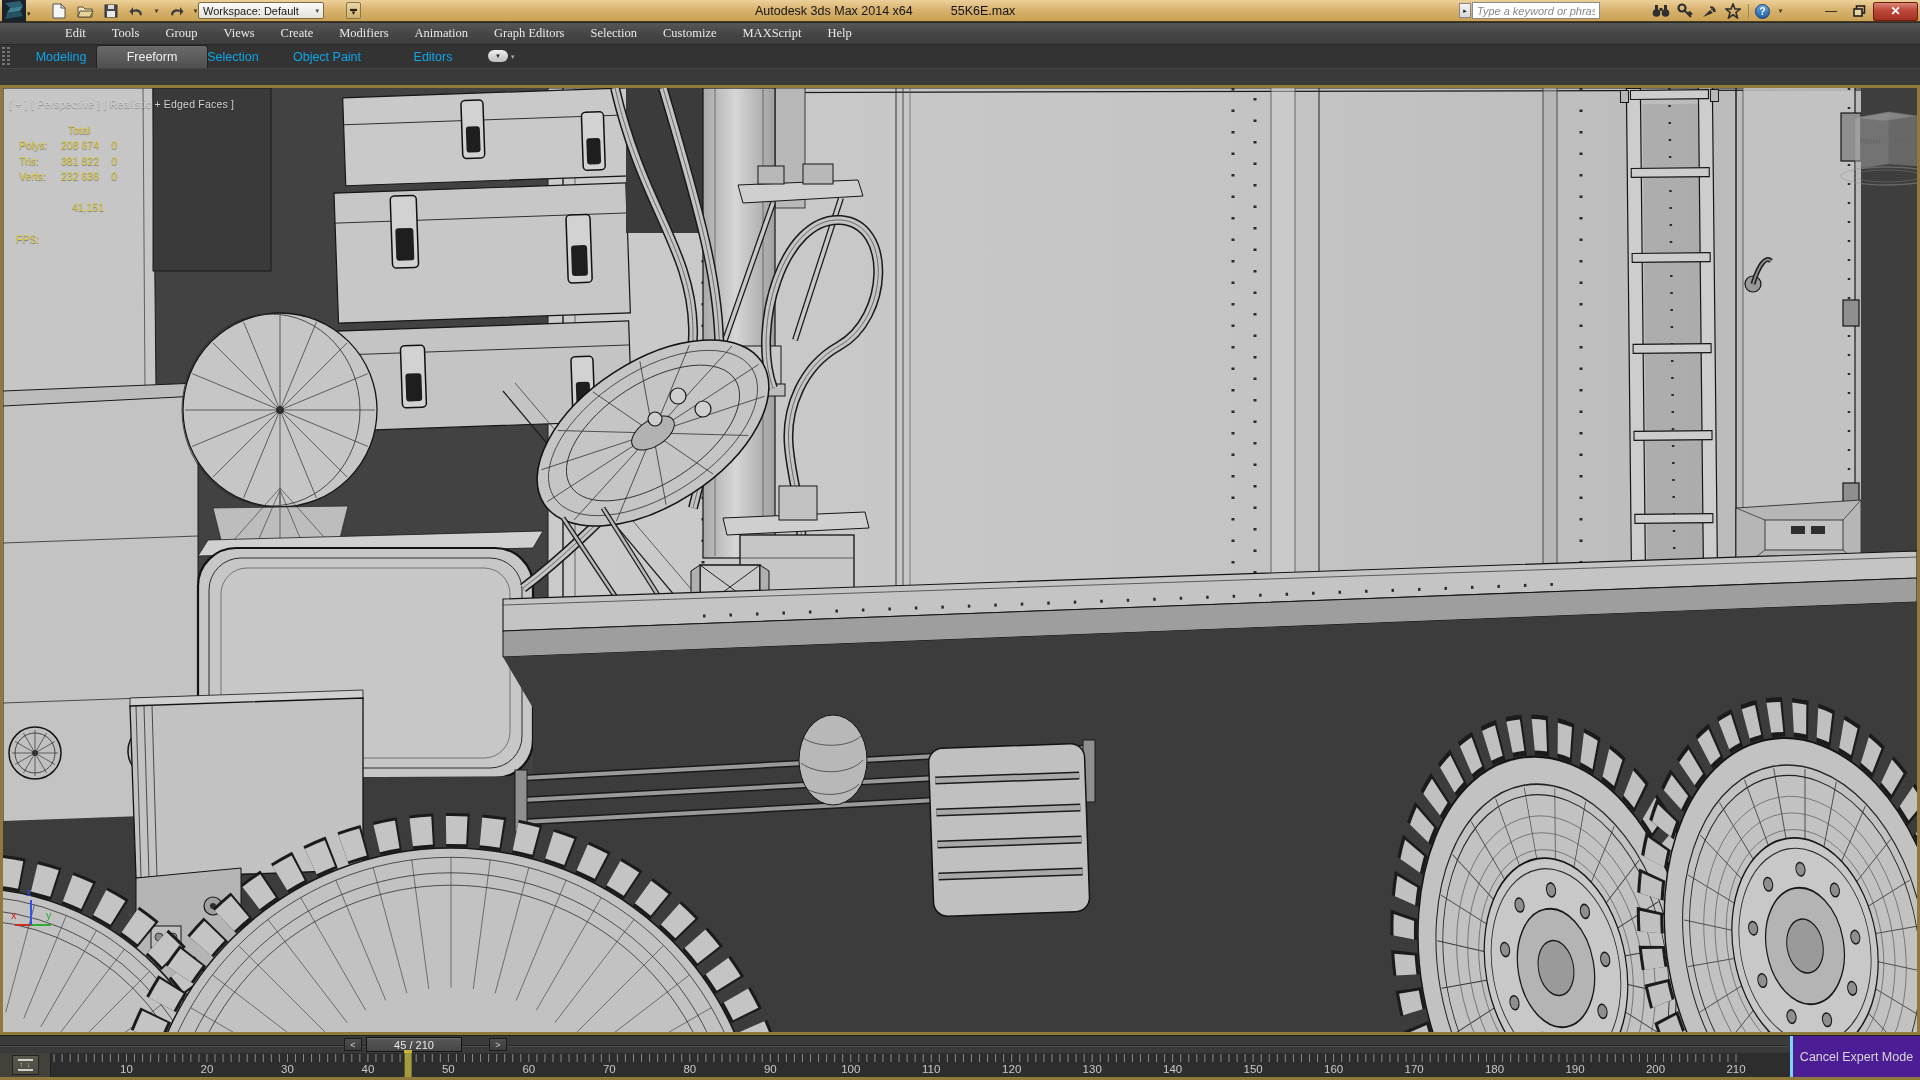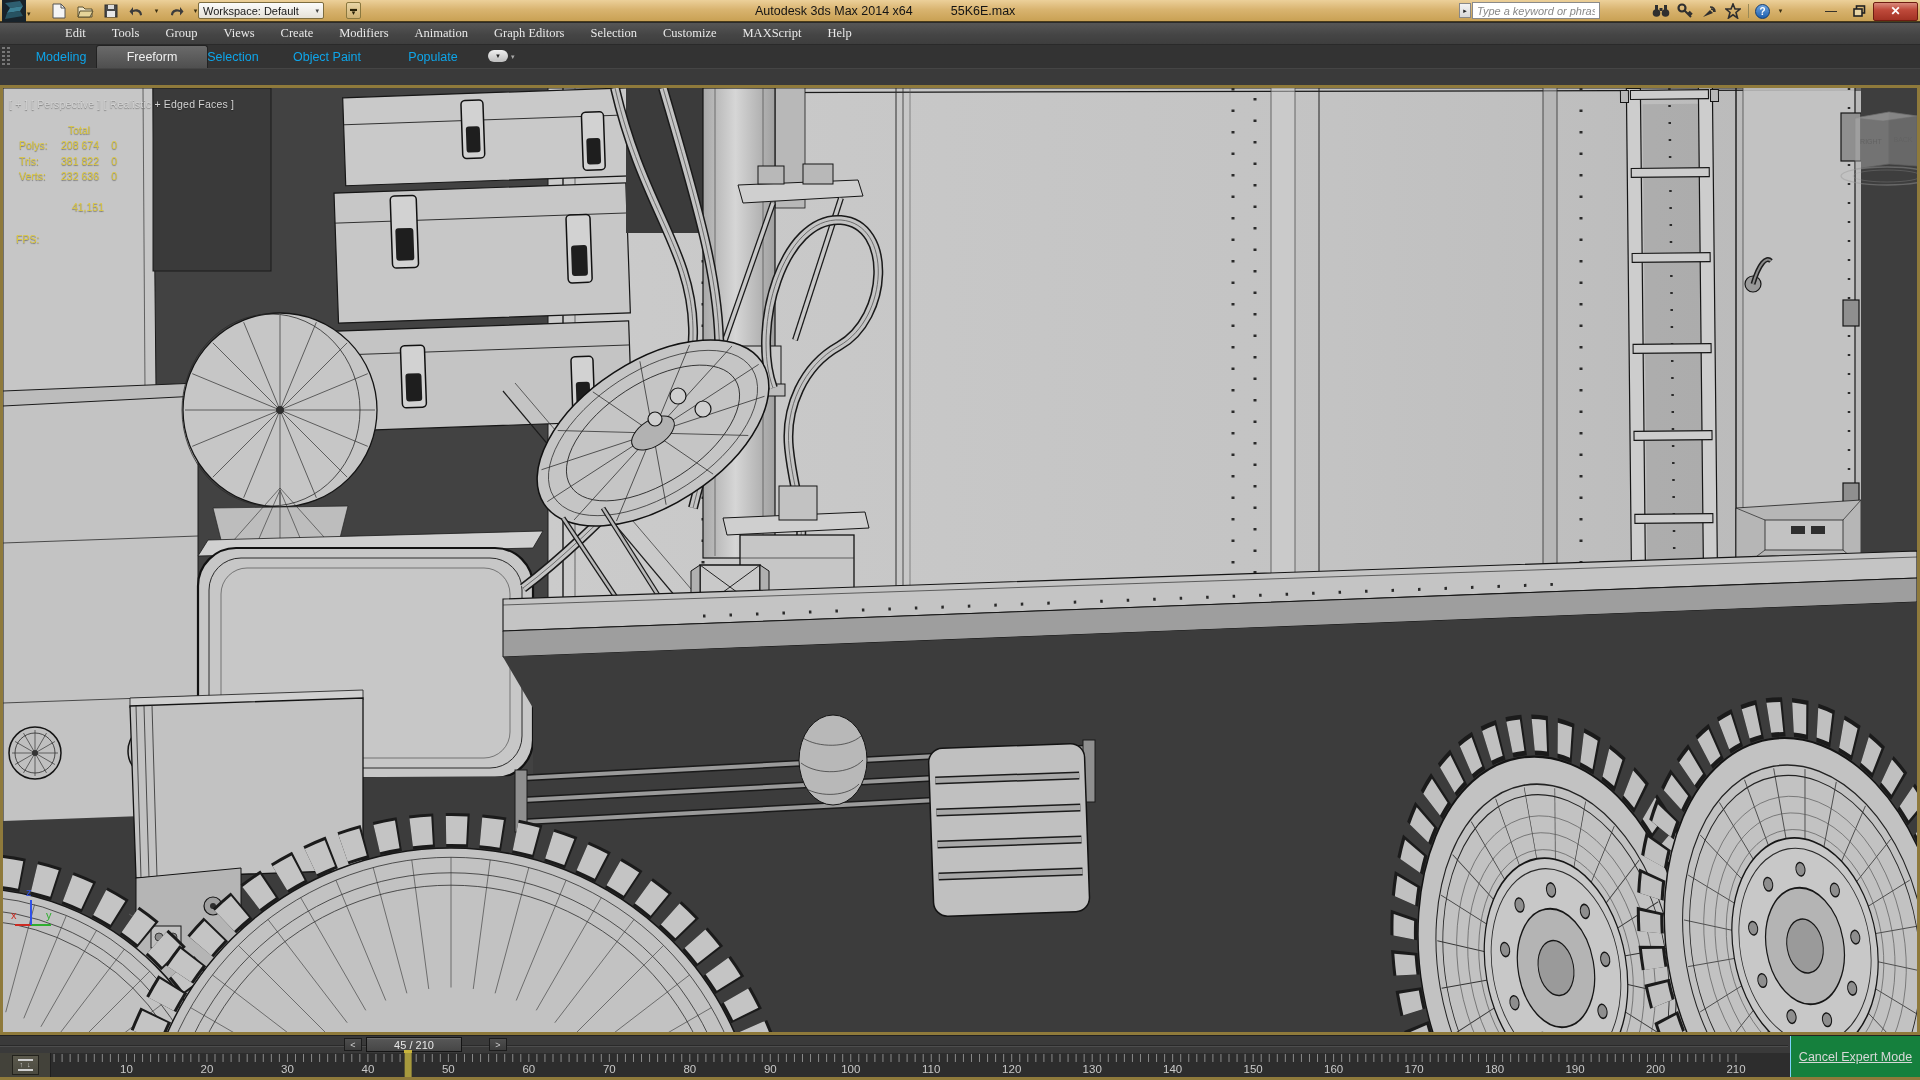--- a/index.html
+++ b/index.html
@@ -99,23 +99,23 @@
   .trackbar { position:absolute; left:0; top:1053px; width:1920px; height:24px; background:#2d2d2d; }
   .curve-box { position:absolute; left:0; top:0; width:51px; height:24px; background:#43423a;
     border-right:1px solid #1f1f1f; }
   .curve-btn { position:absolute; left:12px; top:2px; width:27px; height:20px; background:linear-gradient(#5b594c,#4b4a40);
     border:1px solid #23221c; color:#d5d5d5; font-size:9px; display:flex; flex-direction:column;
     align-items:center; justify-content:center; line-height:6px; }
   .curve-btn .bar { width:15px; height:2px; background:#d0d0d0; margin:1px 0; }
   .curve-btn .arr { font-size:7px; letter-spacing:1px; }
   .bottom-edge { position:absolute; left:0; top:1077px; width:1920px; height:3px; background:#8f7a3b; }
 
-  .cancel-btn { position:absolute; left:1790px; top:1036px; width:130px; height:41px; background:#15803d;
-    border-left:1px solid #7dd3fc; color:#d8d8d8; font-size:12.5px;
-    display:flex; align-items:center; justify-content:center;text-decoration:underline; }
+  .cancel-btn { position:absolute; left:1790px; top:1036px; width:130px; height:41px; background:#4c1d95;
+    border-left:3px solid #7dd3fc; color:#d8d8d8; font-size:12.5px;
+    display:flex; align-items:center; justify-content:center; }
 </style>
 </head>
 <body>
 
 <div class="app">
 
   <div class="titlebar">
     <div class="logo-btn">
       <svg width="30" height="22" viewBox="0 0 30 22">
         <rect x="0" y="0" width="24" height="22" fill="#18232b"></rect>
@@ -239,21 +239,21 @@
     </div>
 
   <div class="ribbon">
     <div class="ribbon-grip"></div>
     <div class="ribbon-grip2"></div>
     <div class="ribbon-tabs" id="ribbon-tabs">
         <div class="rtab" style="left: 30px; width: 62px;">Modeling</div>
         <div class="rtab active" style="left: 96px; width: 112px;">Freeform</div>
         <div class="rtab" style="left: 200px; width: 66px;">Selection</div>
         <div class="rtab" style="left: 284px; width: 86px;">Object Paint</div>
-        <div class="rtab" style="left: 398px; width: 70px;">Populate</div>
+        <div class="rtab" style="left: 398px; width: 70px;">Editors</div>
       </div>
     <div class="ribbon-minbtn">▼</div>
     <div class="ribbon-mincaret">▾</div>
   </div>
   <div class="ribbon-strip"></div>
 
   <div class="viewport">
     <svg width="1914" height="944" viewBox="0 0 1914 944">
       <defs>
         <linearGradient id="wallG" x1="0" y1="0" x2="1" y2="0">

